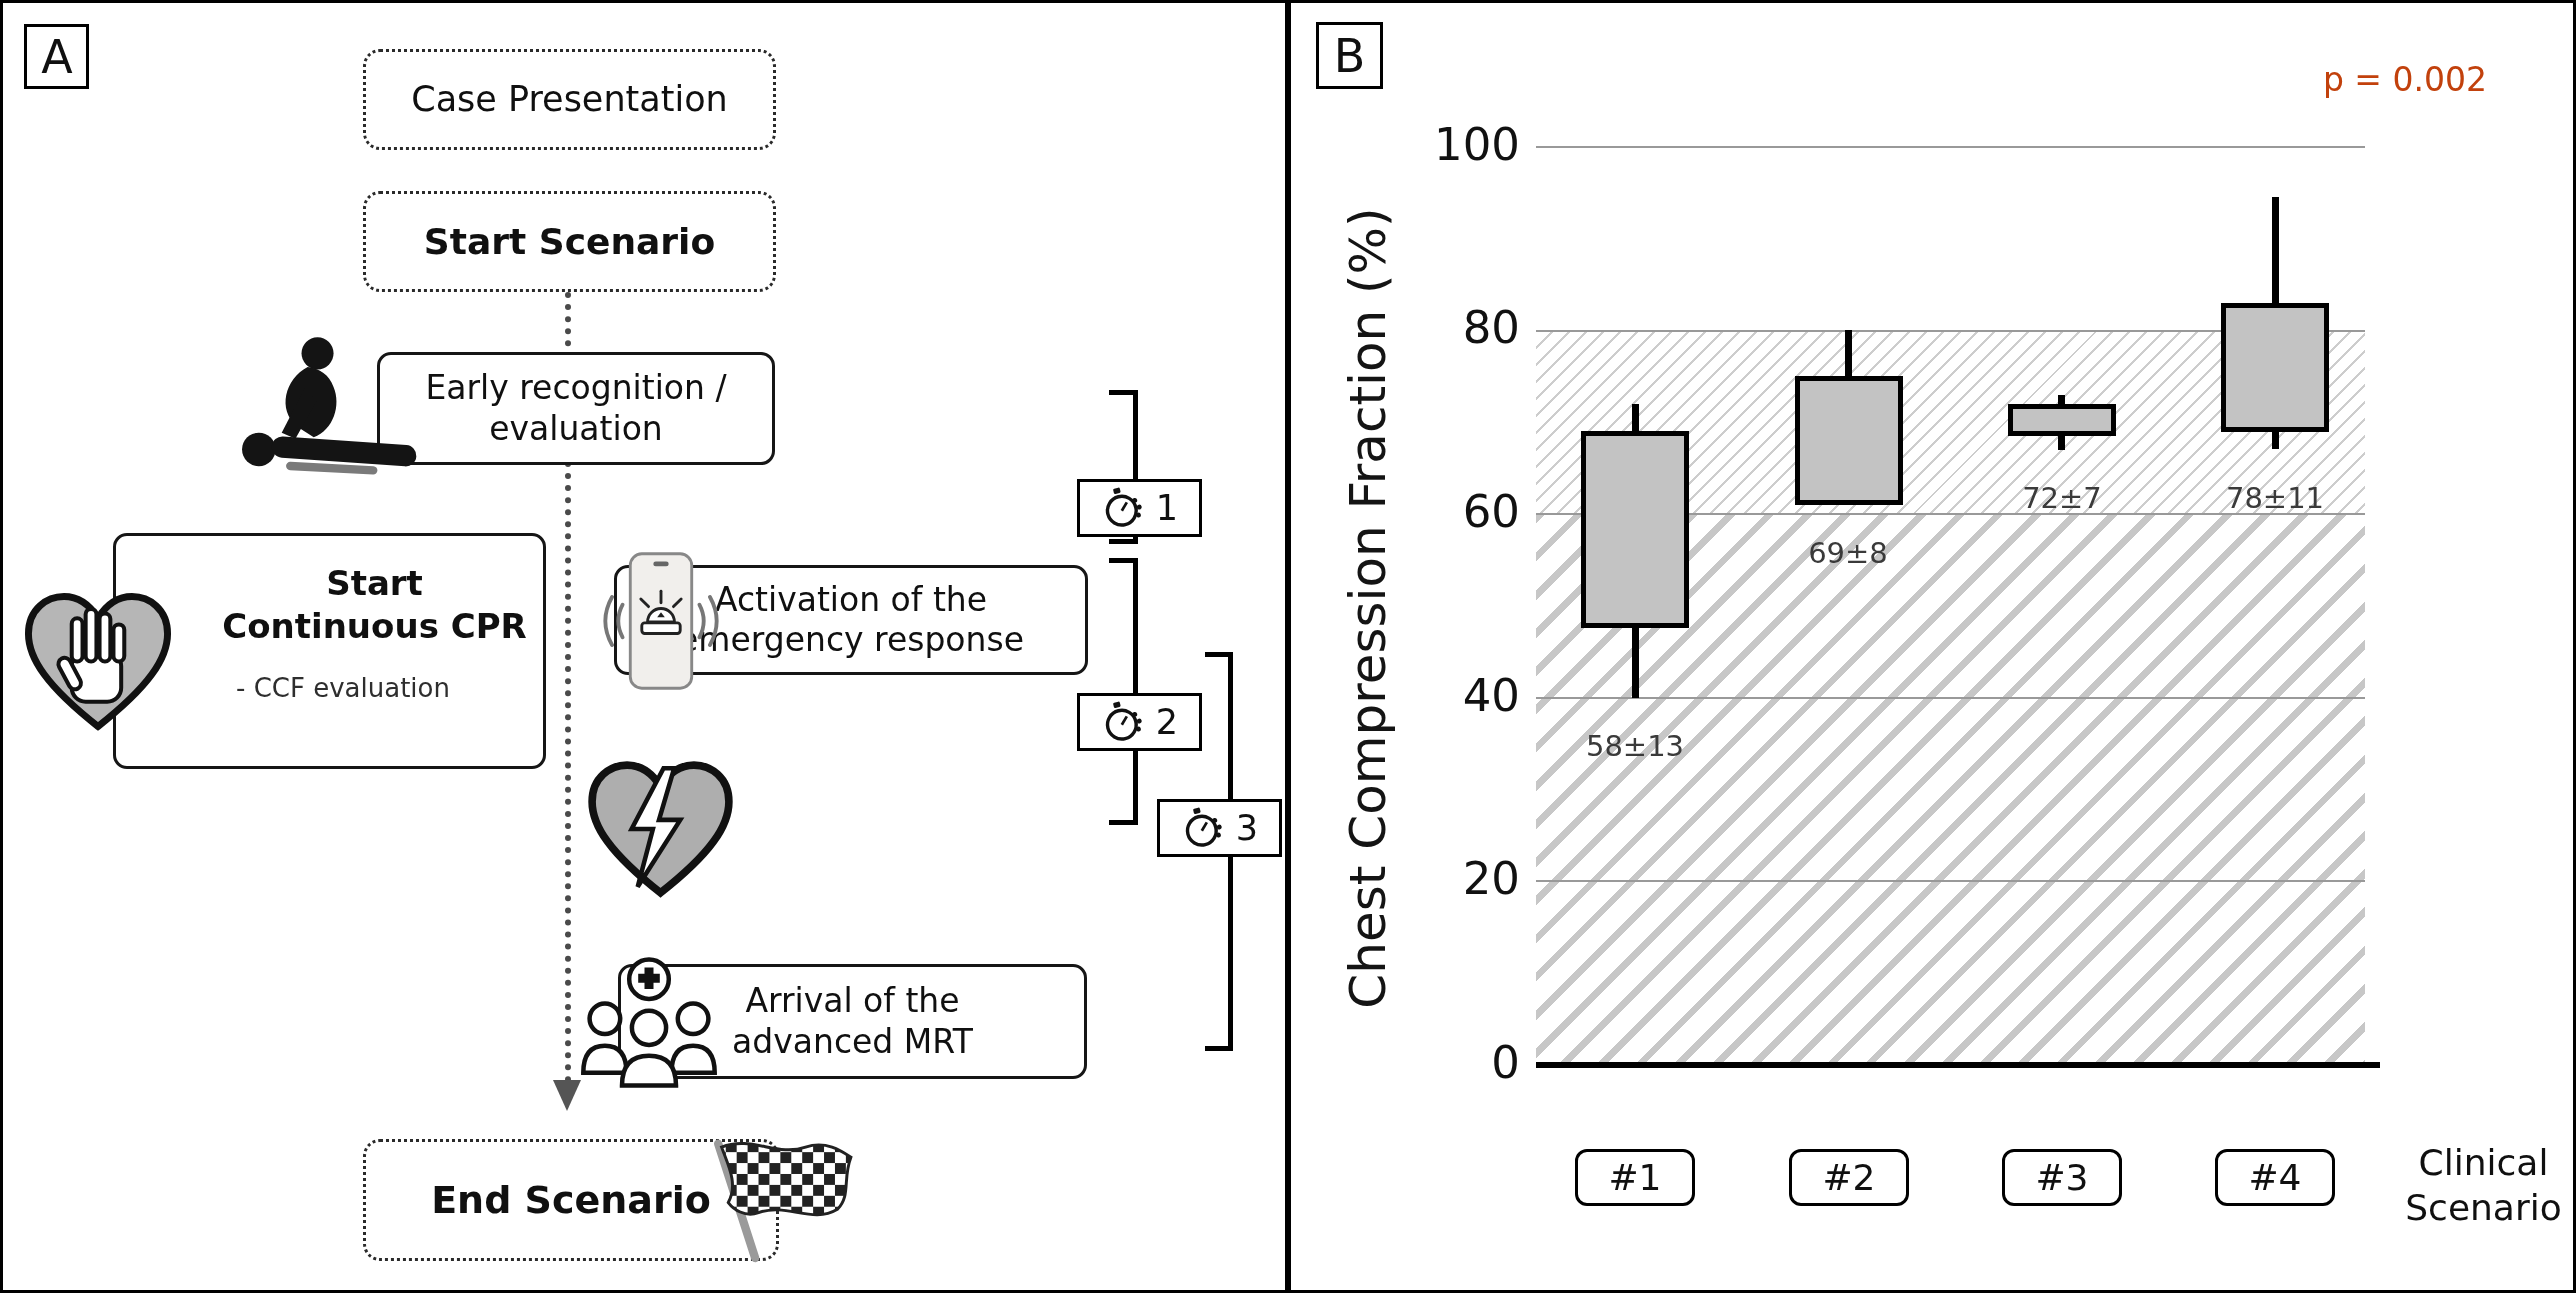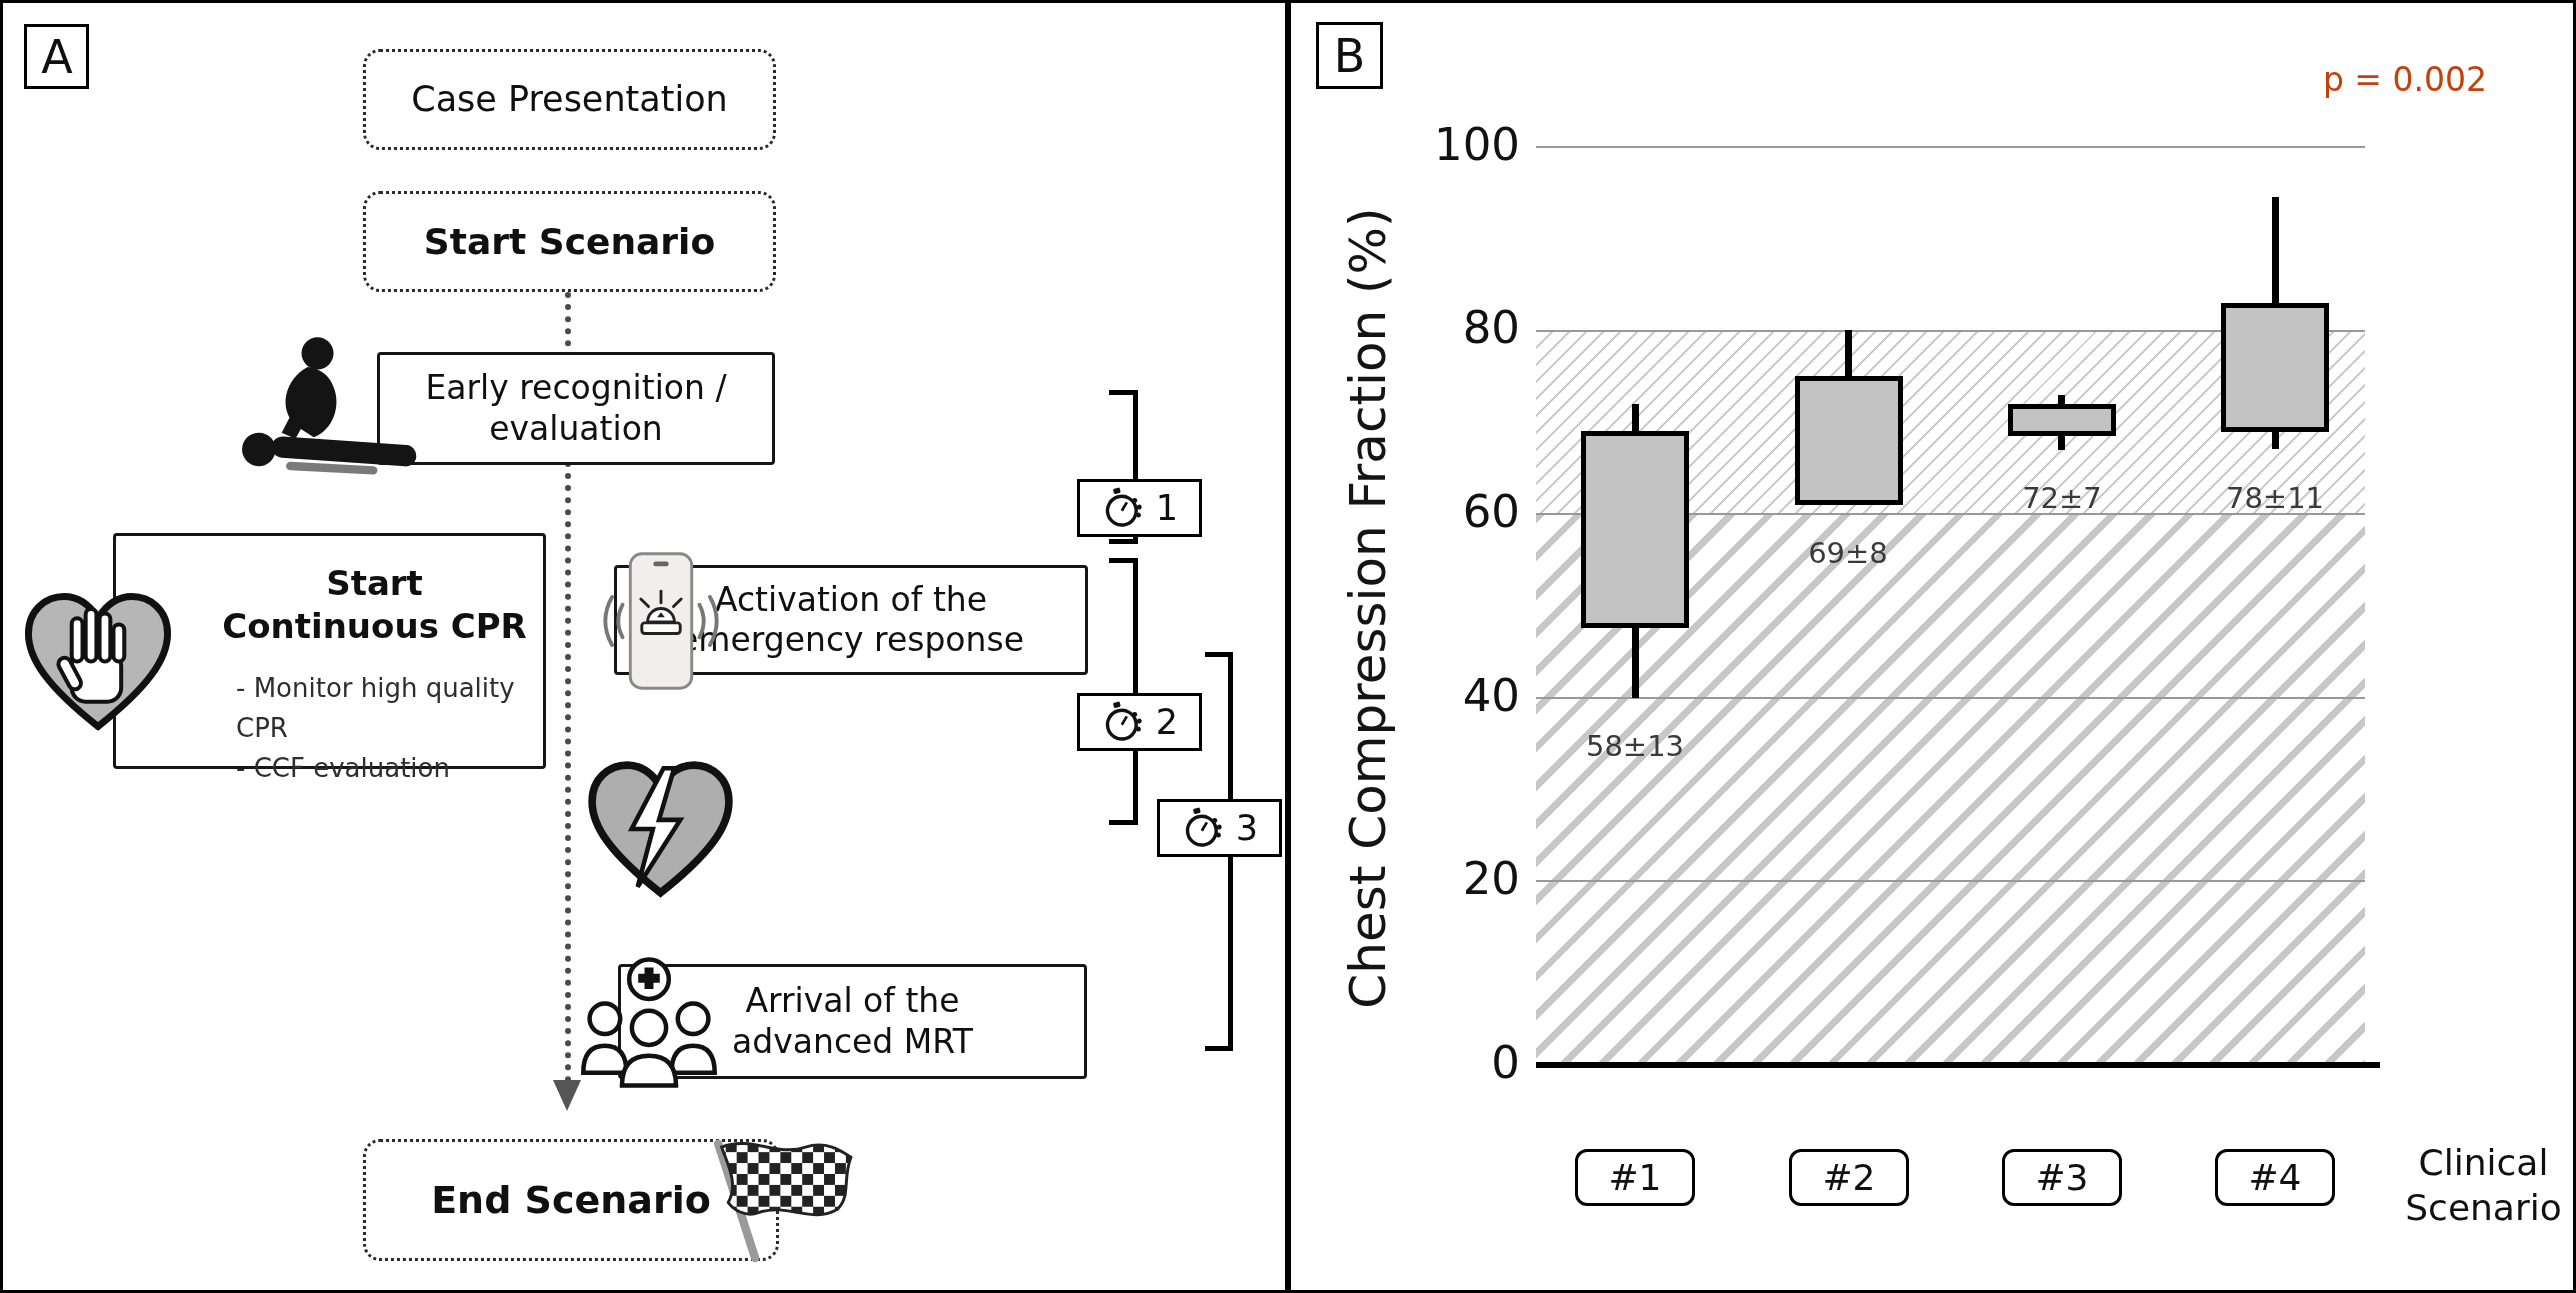--- a/index.html
+++ b/index.html
@@ -5,21 +5,21 @@
   html,body{margin:0;padding:0;background:#fff;}
   .canvas{position:relative;width:2576px;height:1293px;background:#fff;border:3.4px solid #000;
           box-sizing:border-box;font-family:"DejaVu Sans","Liberation Sans",sans-serif;color:#101010;overflow:hidden;}
   .divider{position:absolute;left:1282px;top:0;width:6px;height:1293px;background:#000;z-index:5;}
   .corner-label{position:absolute;border:3.4px solid #000;background:#fff;display:flex;align-items:center;
           justify-content:center;font-size:46px;z-index:6;box-sizing:border-box;}
   #label-a{left:21.4px;top:21.4px;width:65px;height:65px;}
   #label-b{left:1313px;top:19px;width:67px;height:67px;}
 
   
-  .fbox{position:absolute;background:#fff;border:3.4px solid #161616;border-radius:4px;display:flex;
+  .fbox{position:absolute;background:#fff;border:3.4px solid #161616;border-radius:14px;display:flex;
         flex-direction:column;align-items:center;justify-content:center;text-align:center;
         font-size:33px;line-height:1.22;z-index:2;box-sizing:border-box;}
   .fbox.dotted{border:3.4px dotted #2a2a2a;border-radius:17px;}
   .bold{font-weight:bold;}
   #box-case{left:360px;top:46px;width:413px;height:101px;font-size:35px;}
   #box-start{left:360px;top:188px;width:413px;height:101px;font-size:36px;}
   #box-early{left:374px;top:349px;width:398px;height:113px;}
   #box-cpr{left:110px;top:530px;width:433px;height:236px;justify-content:flex-start;}
   #box-cpr .cpr-title{font-weight:bold;font-size:34px;line-height:1.25;margin-top:26px;padding-left:90px;}
   #box-cpr .cpr-bullets{margin-top:20.6px;padding-left:120px;align-self:stretch;text-align:left;
@@ -89,21 +89,20 @@
     <span>Early recognition /</span>
     <span>evaluation</span>
   </div>
 
   <div class="fbox" id="box-cpr">
     <div class="cpr-title">
       <span>Start</span><br>
       <span>Continuous CPR</span>
     </div>
     <div class="cpr-bullets">
-      <div>- Monitor high quality CPR</div>
       <div>- CCF evaluation</div>
     </div>
   </div>
 
   <div class="fbox" id="box-activation">
     <span>Activation of the</span>
     <span>emergency response</span>
   </div>
 
 

